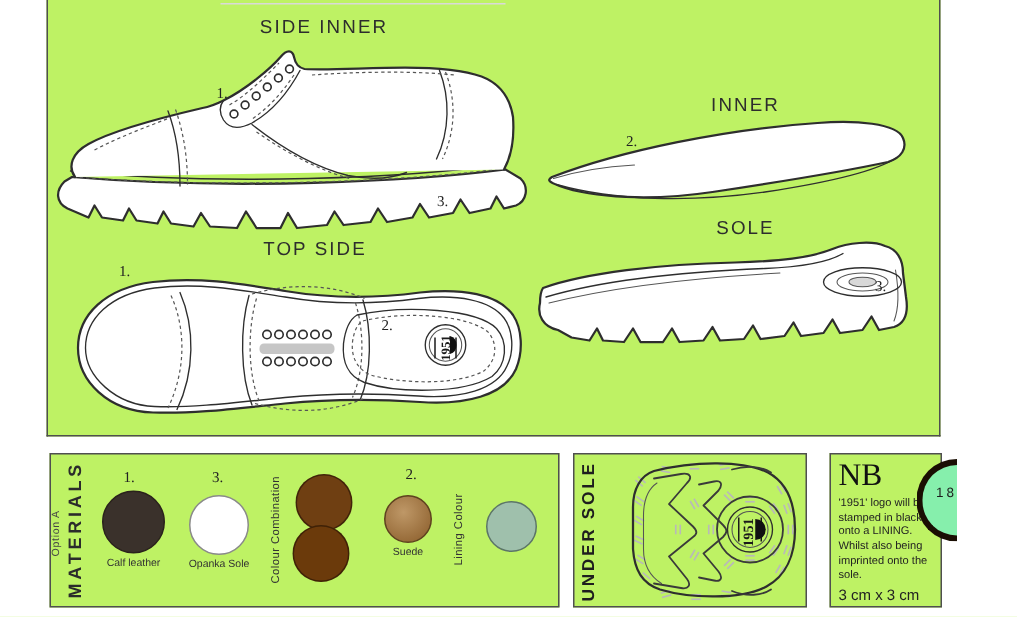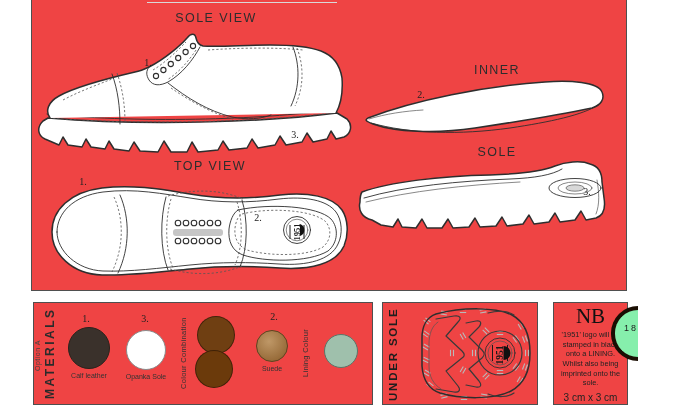--- a/index.html
+++ b/index.html
@@ -1,19 +1,19 @@
 <!DOCTYPE html>
 <html><head>
 <meta charset="utf-8">
 <style>
   html,body{margin:0;padding:0;background:#fff;}
   #canvas{position:relative;width:680px;height:411px;background:#fff;overflow:hidden;
           font-family:"Liberation Sans",sans-serif;color:#2b2b2b;}
   .abs{position:absolute;}
-  .box{position:absolute;border:1.5px solid #4f4f4f;background:#ef4444;box-sizing:border-box;text-align:center;}
+  .box{position:absolute;border:1.5px solid #4f4f4f;background:#bef264;box-sizing:border-box;}
   #main-box{left:31px;top:-2px;width:596px;height:293px;border-top:none;}
   #top-faint-line{left:147px;top:2px;width:190px;height:1px;background:#d9d9d9;}
   .view-title{position:absolute;font-size:12.5px;letter-spacing:1.4px;color:#2d2d2d;
               text-align:center;white-space:nowrap;}
   .num{position:absolute;font-family:"Liberation Serif",serif;font-size:10px;color:#222;
        text-align:center;width:14px;}
   .ln{fill:none;stroke:#2e2e2e;stroke-width:1.5;stroke-linecap:round;stroke-linejoin:round;}
   .lnf{fill:#fff;stroke:#2e2e2e;stroke-width:1.5;stroke-linecap:round;stroke-linejoin:round;}
   .ln2{fill:none;stroke:#2e2e2e;stroke-width:.9;stroke-linecap:round;stroke-linejoin:round;}
   .ln3{fill:none;stroke:#555;stroke-width:.7;stroke-linecap:round;}
@@ -39,22 +39,22 @@
   .logo-text{font-family:"Liberation Serif",serif;font-weight:bold;fill:#1a1a1a;}
 </style>
 </head>
 <body>
 
 <div id="canvas">
 
   <div id="main-box" class="box"></div>
   <div id="top-faint-line" class="abs"></div>
 
-  <span class="view-title" style="left:156px;top:11px;width:120px;">SOLE VIEW</span>
-  <span class="view-title" style="left:150px;top:159px;width:120px;">TOP VIEW</span>
+  <span class="view-title" style="left:156px;top:11px;width:120px;">SIDE INNER</span>
+  <span class="view-title" style="left:150px;top:159px;width:120px;">TOP SIDE</span>
   <span class="view-title" style="left:447px;top:145px;width:100px;">SOLE</span>
   <span class="view-title" style="left:447px;top:63px;width:100px;">INNER</span>
 
   <svg class="abs" style="left:35px;top:18px;" width="330" height="142" viewBox="0 0 330 142">
     <path class="lnf" d="M8,103 C2,109 2,117 10,121 L24,127 L28,119 L33,127 L47,129 L51,121 L56,129 L70,131 L74,123 L79,131 L94,133 L99,124 L105,133 L123,134 L129,123 L136,134 L152,134 L157,124 L163,134 L183,132 L188,123 L194,132 L212,130 L217,121 L223,130 L240,127 L245,118 L251,127 L267,124 L272,115 L278,124 L292,121 L296,113 L301,121 L309,119 C316,116 318,107 312,101 L302,95 C240,103 120,109 13,100 Z"></path>
     <path class="ln2" d="M12,96 C110,106 240,101 302,91"></path>
     <path class="dash" d="M14,100 C115,108 242,103 302,94"></path>
     <path class="lnf" d="M15,100 C10,93 13,84 24,78 C40,69 70,61 100,54 C106,53 110,51 114,49 C130,41 146,27 152,20 C156,15 160,15 161,20 C162,25 164,27 168,28 C185,29 210,27 235,27 C258,27 275,29 286,33 C299,38 305,47 307,60 C308,74 306,86 301,95"></path>
     <path class="ln2" d="M77,56 C83,72 85,90 85,106"></path>
     <path class="dash" d="M82,55 C88,72 90,89 90,105"></path>

